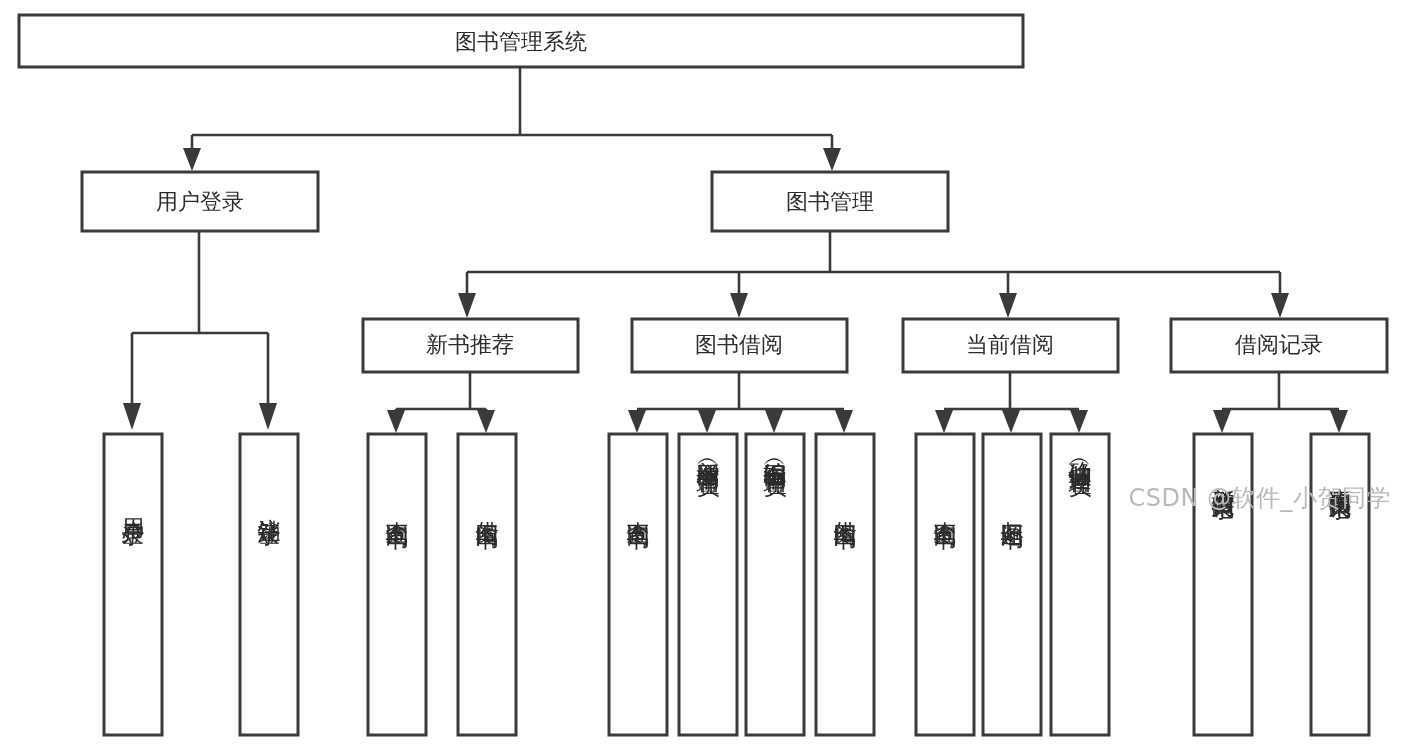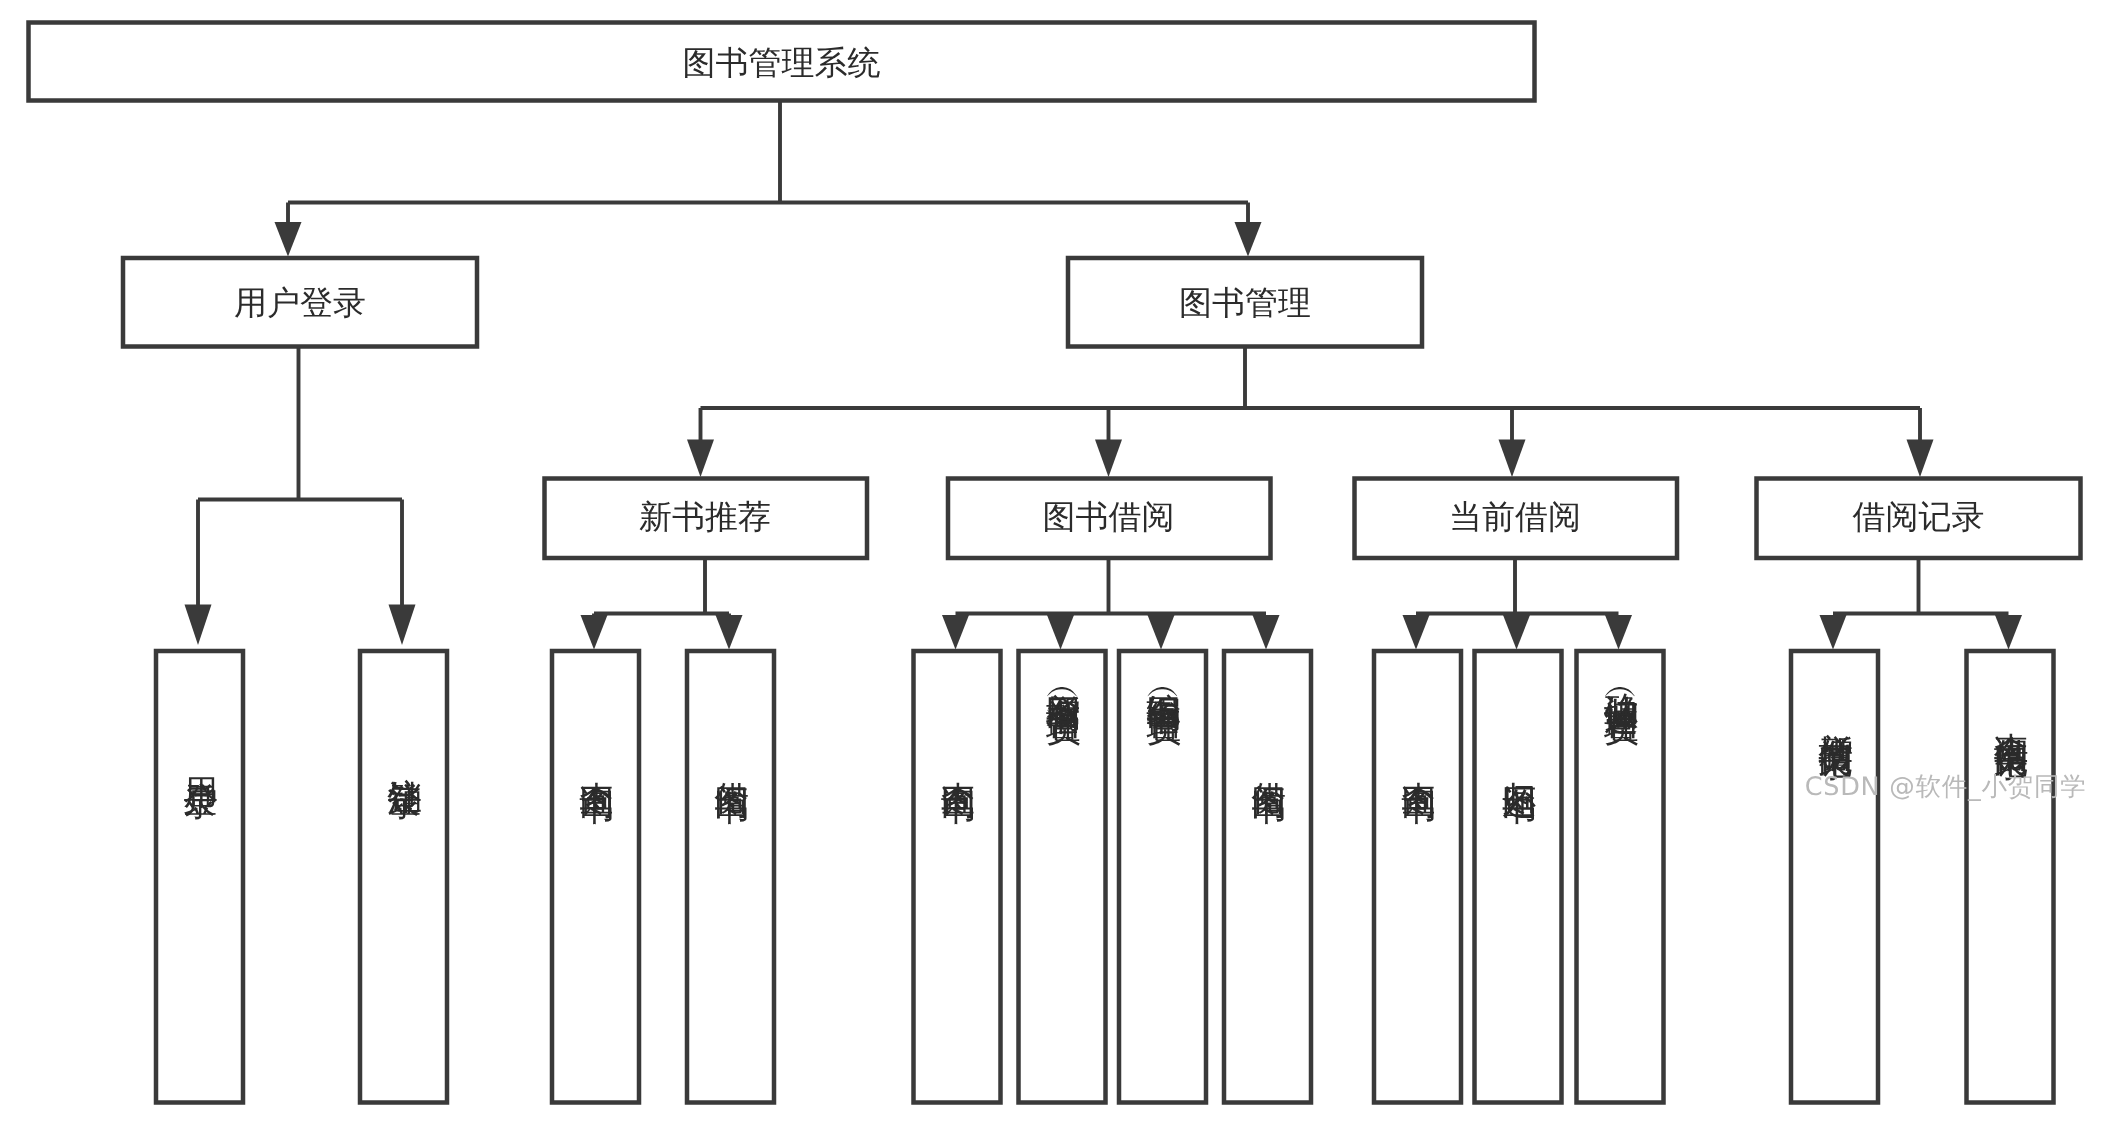--- a/index.html
+++ b/index.html
@@ -60,23 +60,23 @@
     font-family: "DejaVu Sans", "Liberation Sans", sans-serif;
     font-size: 23px;
     line-height: 1.08;
     letter-spacing: 2px;
     color: #2b2b2b;
     white-space: nowrap;
   }
   #watermark {
     position: absolute;
     right: 14px;
-    bottom: 0;
-    font-family: "DejaVu Sans", "Liberation Sans", sans-serif;
-    font-size: 17px;
+    bottom: 22px;
+    font-family: "DejaVu Sans", "Liberation Sans", sans-serif;
+    font-size: 24px;
     color: #b9b9b9;
     letter-spacing: 0.5px;
     white-space: nowrap;
   }
 </style>
 </head>
 <body>
 
 <div id="diagram-root">
 

